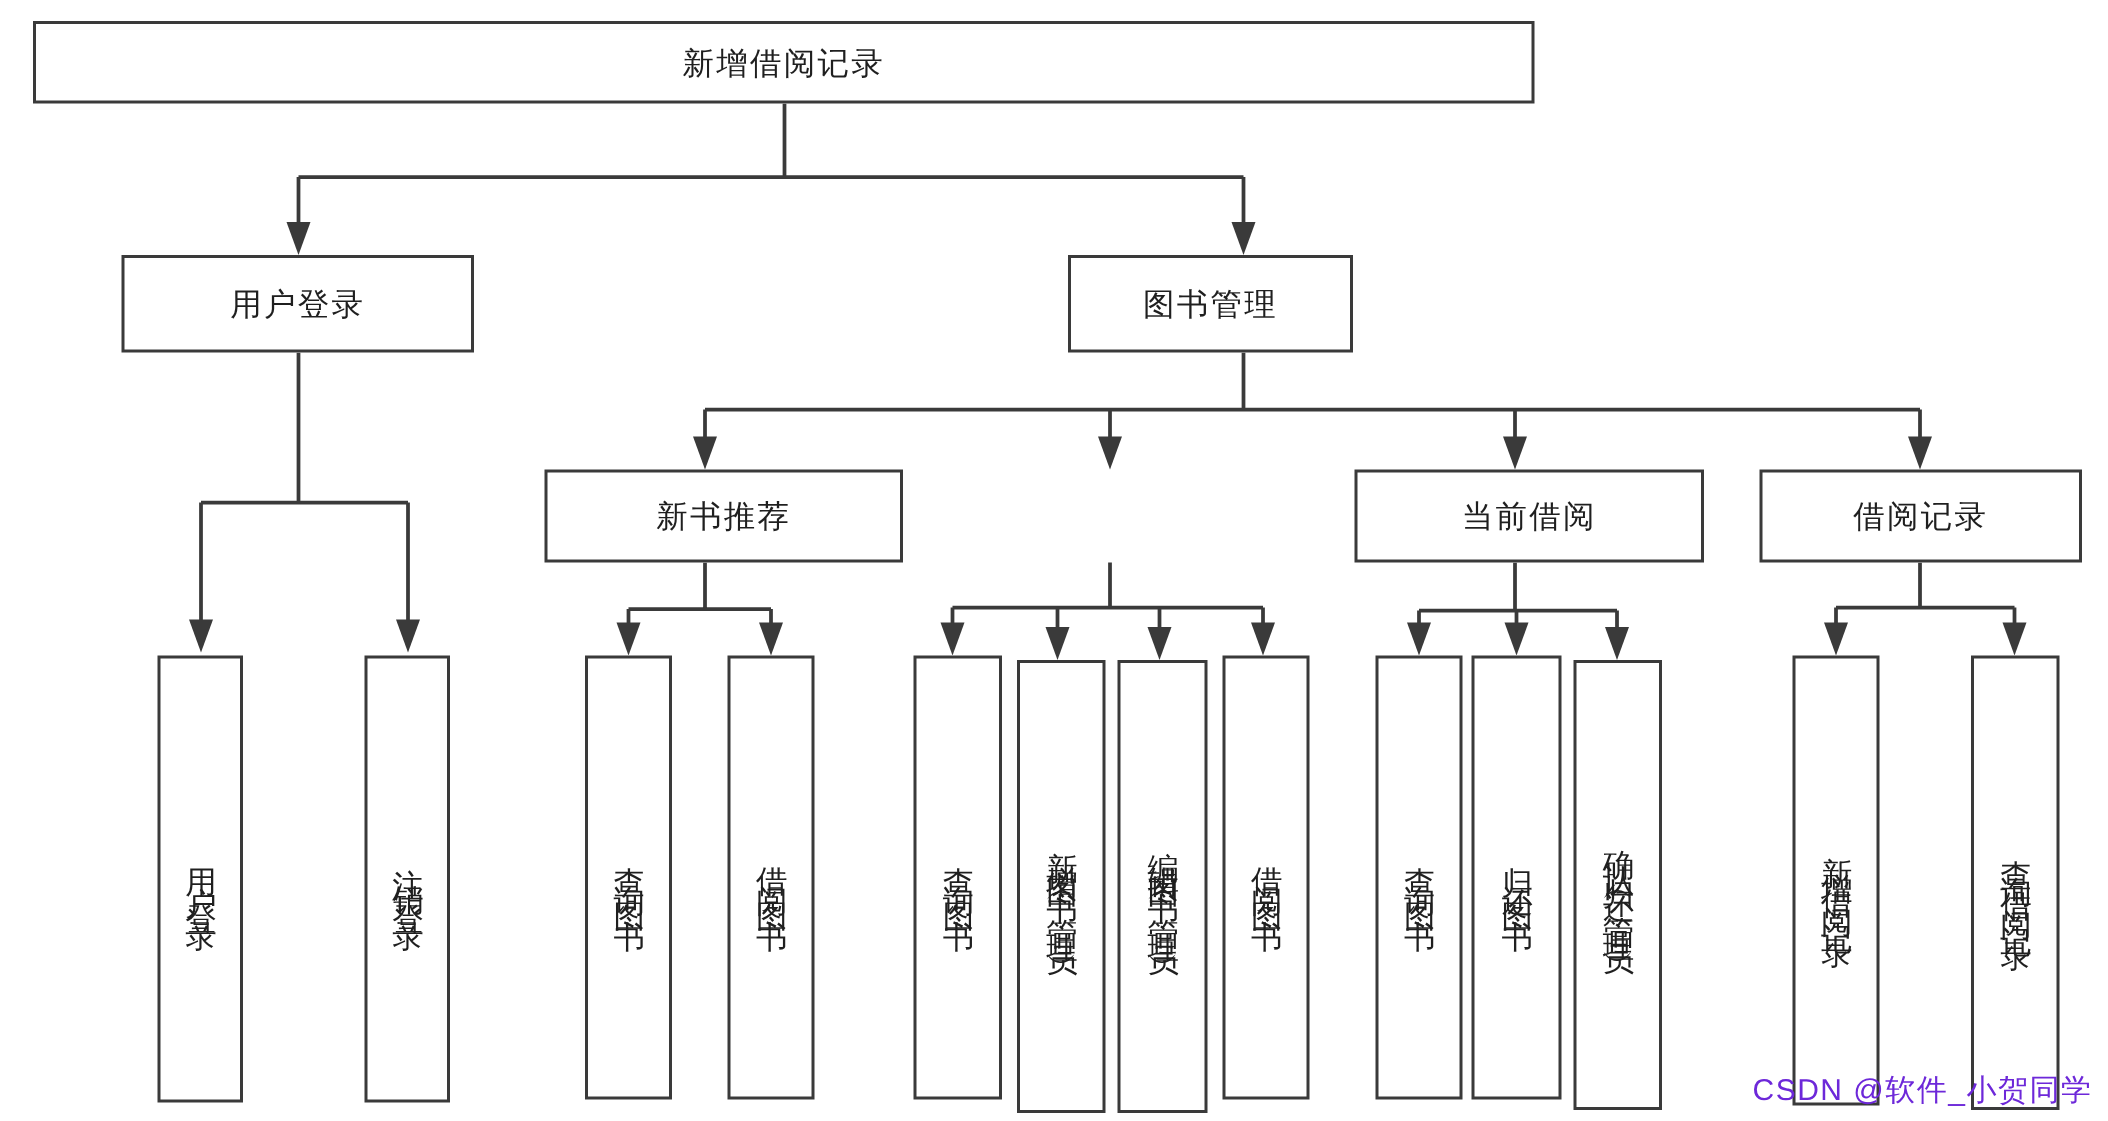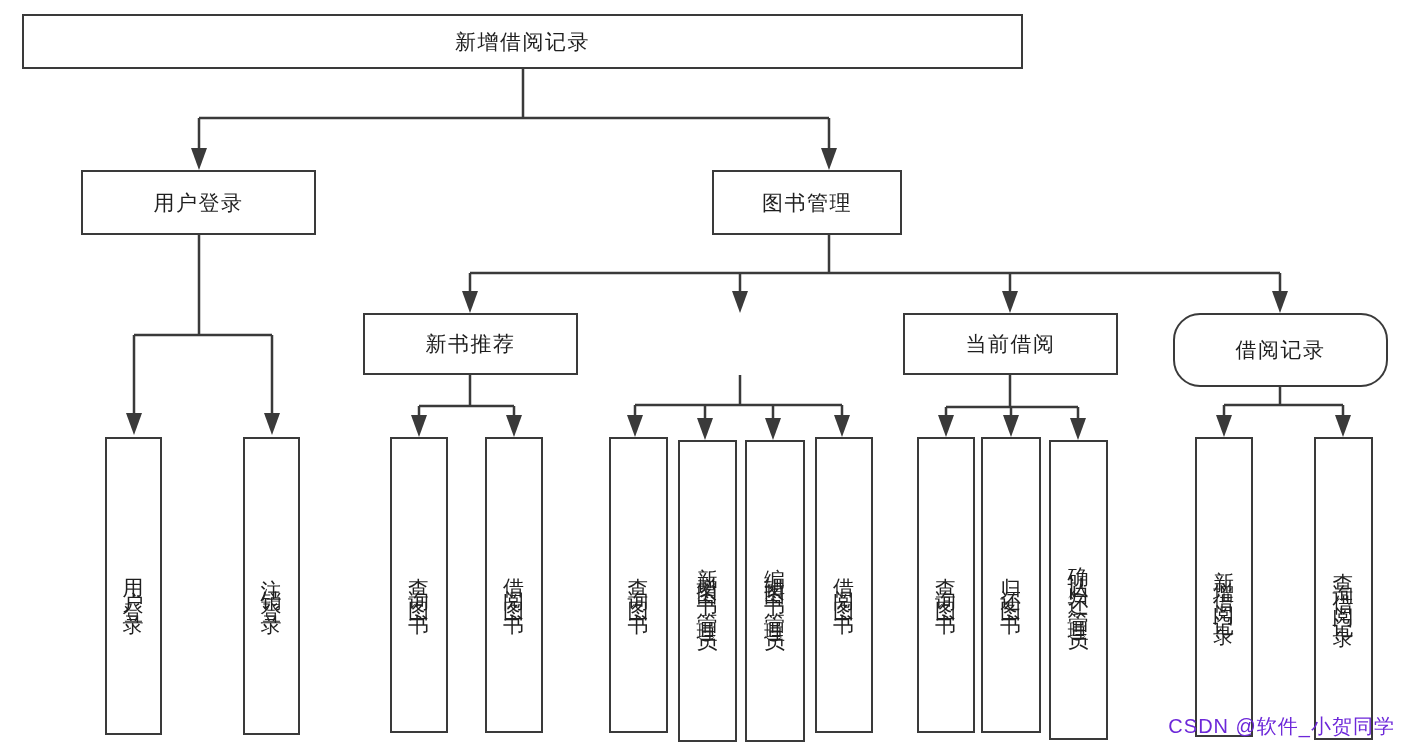--- a/index.html
+++ b/index.html
@@ -43,24 +43,24 @@
     line-height: 1;
   }
   .v4 { letter-spacing: 12px; }
   .v6 { letter-spacing: 11px; }
   .v9 { letter-spacing: 9px; }
 
   
   #n-root  { left: 22px;   top: 14px;  width: 1001px; height: 55px; }
   #n-l2-0  { left: 81px;   top: 170px; width: 235px;  height: 65px; }
   #n-l2-1  { left: 712px;  top: 170px; width: 190px;  height: 65px; }
-  #n-l3-0  { left: 363px;  top: 313px; width: 215px;  height: 62px; }
+  #n-l3-0  { left: 363px;  top: 313px; width: 239px;  height: 62px; }
   #n-l3-1  { left: 633px;  top: 313px; width: 215px;  height: 62px; }
-  #n-l3-2  { left: 903px;  top: 313px; width: 215px;  height: 62px; }
-  #n-l3-3  { left: 1173px; top: 313px; width: 215px;  height: 74px; border-radius: 27px; }
+  #n-l3-2  { left: 903px;  top: 313px; width: 233px;  height: 62px; }
+  #n-l3-3  { left: 1173px; top: 313px; width: 215px;  height: 62px; }
 
   #leaf-0  { left: 105px;  top: 437px; width: 57px; height: 298px; }
   #leaf-1  { left: 243px;  top: 437px; width: 57px; height: 298px; }
   #leaf-2  { left: 390px;  top: 437px; width: 58px; height: 296px; }
   #leaf-3  { left: 485px;  top: 437px; width: 58px; height: 296px; }
   #leaf-4  { left: 609px;  top: 437px; width: 59px; height: 296px; }
   #leaf-5  { left: 678px;  top: 440px; width: 59px; height: 302px; }
   #leaf-6  { left: 745px;  top: 440px; width: 60px; height: 302px; }
   #leaf-7  { left: 815px;  top: 437px; width: 58px; height: 296px; }
   #leaf-8  { left: 917px;  top: 437px; width: 58px; height: 296px; }

